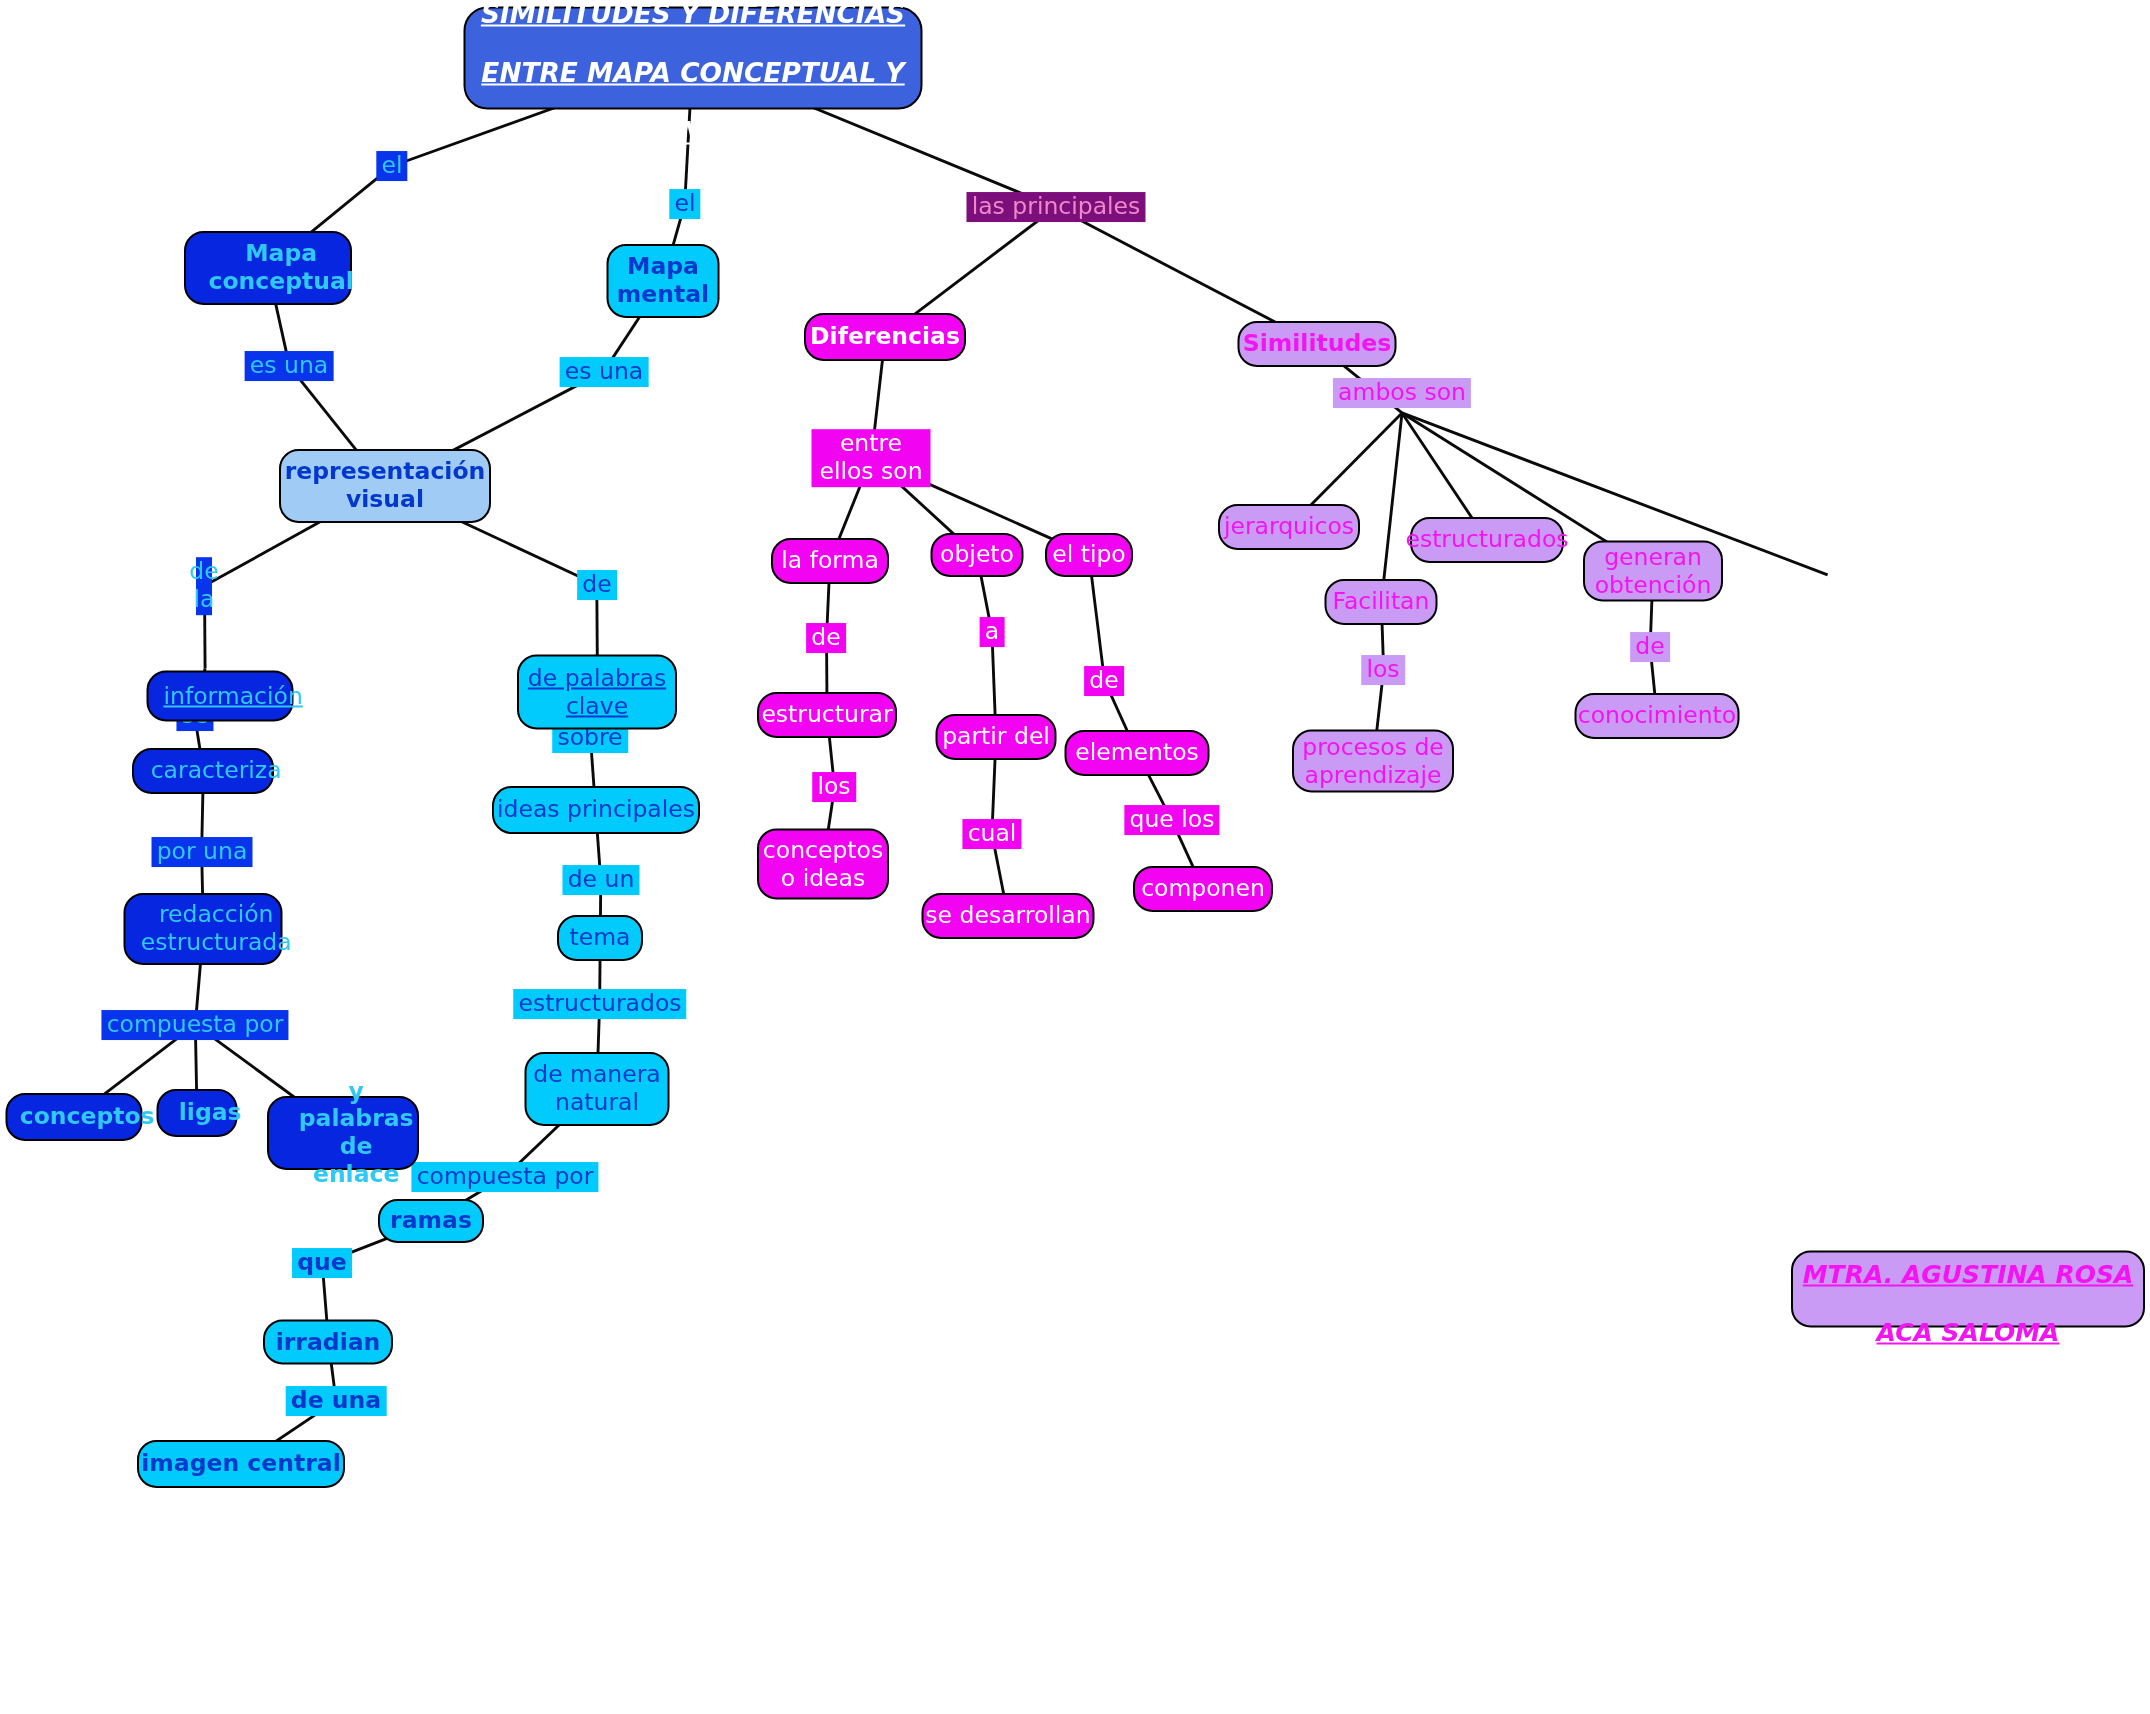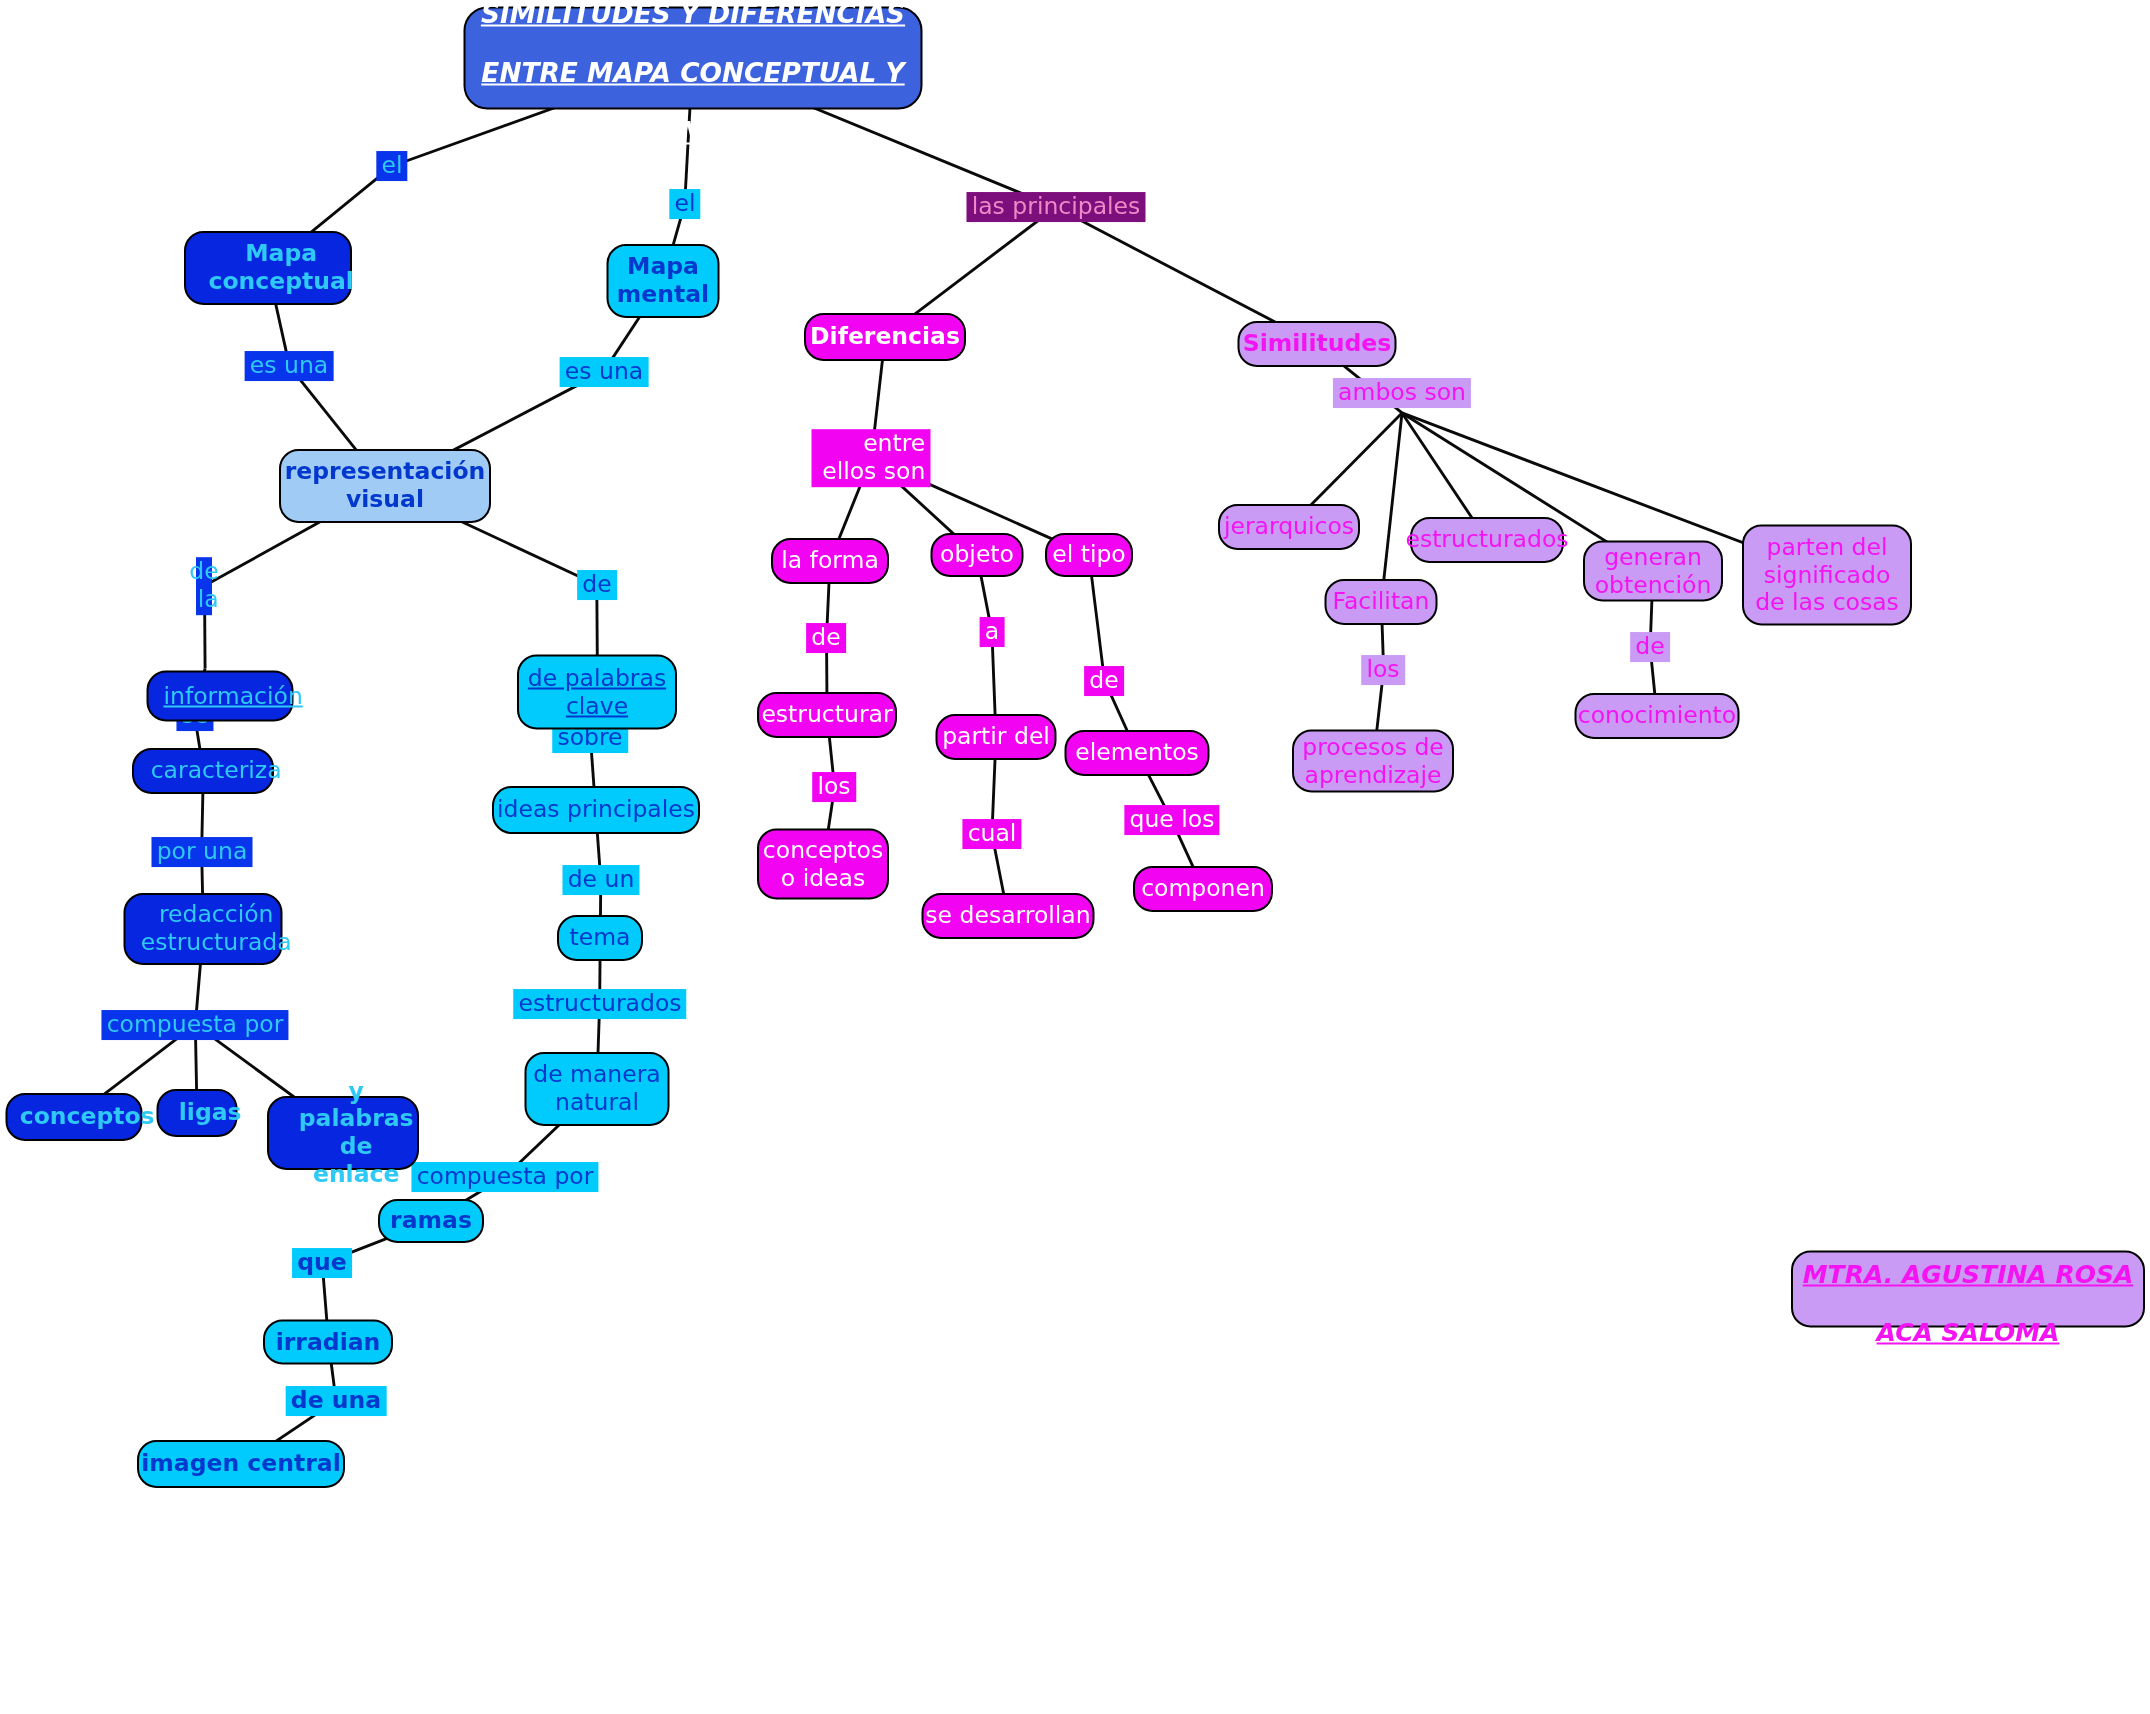--- a/index.html
+++ b/index.html
@@ -3,21 +3,21 @@
 <meta charset="utf-8">
 <style>
   html,body{margin:0;padding:0;background:#ffffff;}
   #canvas{position:relative;width:2151px;height:1715px;background:#ffffff;overflow:hidden;
           font-family:"DejaVu Sans","Liberation Sans",sans-serif;}
   #wires{position:absolute;left:0;top:0;z-index:1;}
   .node{position:absolute;transform:translate(-50%,-50%);display:flex;align-items:center;
         justify-content:center;text-align:center;font-size:23.5px;line-height:1.18;
         box-sizing:border-box;white-space:nowrap;}
   .box{border:2.9px solid #000;border-radius:19.5px;z-index:3;padding:2.3px 5.7px;}
-  .tag{padding:1.1px 5.2px;z-index:2;text-align:right;}
+  .tag{padding:1.1px 5.2px;z-index:2;}
   .wrap{white-space:normal;}
   .col{flex-direction:column;}
   .b{font-weight:bold;}
   .i{font-style:italic;}
   .u{text-decoration:underline;margin-top:28px;}
   .title-box{background:#3C62DD;color:#ffffff;font-size:26.4px;border-radius:24px;}
   .blue-box{background:#0626DF;color:#2EC9F7;padding-left:32px;}
   .blue-tag{background:#0834EB;color:#2EC9F7;}
   .cyan{background:#00CBFC;color:#0238CE;}
   .lblue{background:#9FCBF5;color:#0238CE;}
@@ -156,21 +156,20 @@
   <div class="node box mag" style="left:1137px;top:753px;width:145px;height:46px">elementos</div>
   <div class="node tag mag" style="left:1172px;top:820px">que los</div>
   <div class="node box mag" style="left:1203px;top:889px;width:140px;height:46px">componen</div>
 
   <div class="node box viol b" style="left:1317px;top:344px;width:159px;height:46px">Similitudes</div>
   <div class="node tag viol" style="left:1402px;top:393px">ambos son</div>
   <div class="node box viol" style="left:1289px;top:527px;width:142px;height:46px">jerarquicos</div>
   <div class="node box viol" style="left:1487px;top:540px;width:154px;height:46px">estructurados</div>
   <div class="node box viol" style="left:1381px;top:602px;width:113px;height:46px">Facilitan</div>
   <div class="node box viol wrap" style="left:1653px;top:571px;width:140px;height:61px">generan obtención</div>
-  <div class="node box viol wrap" style="left:1827px;top:575px;width:170px;height:101px">parten del significado de las cosas</div>
   <div class="node tag viol" style="left:1383px;top:670px">los</div>
   <div class="node box viol wrap" style="left:1373px;top:761px;width:162px;height:63px">procesos de aprendizaje</div>
   <div class="node tag viol" style="left:1650px;top:647px">de</div>
   <div class="node box viol" style="left:1657px;top:716px;width:165px;height:46px">conocimiento</div>
 
   <div class="node box viol b i col mtra" style="left:1968px;top:1289px;width:354px;height:77px">
     <div class="u">MTRA. AGUSTINA ROSA</div>
     <div class="u">ACA SALOMA</div>
   </div>
 

